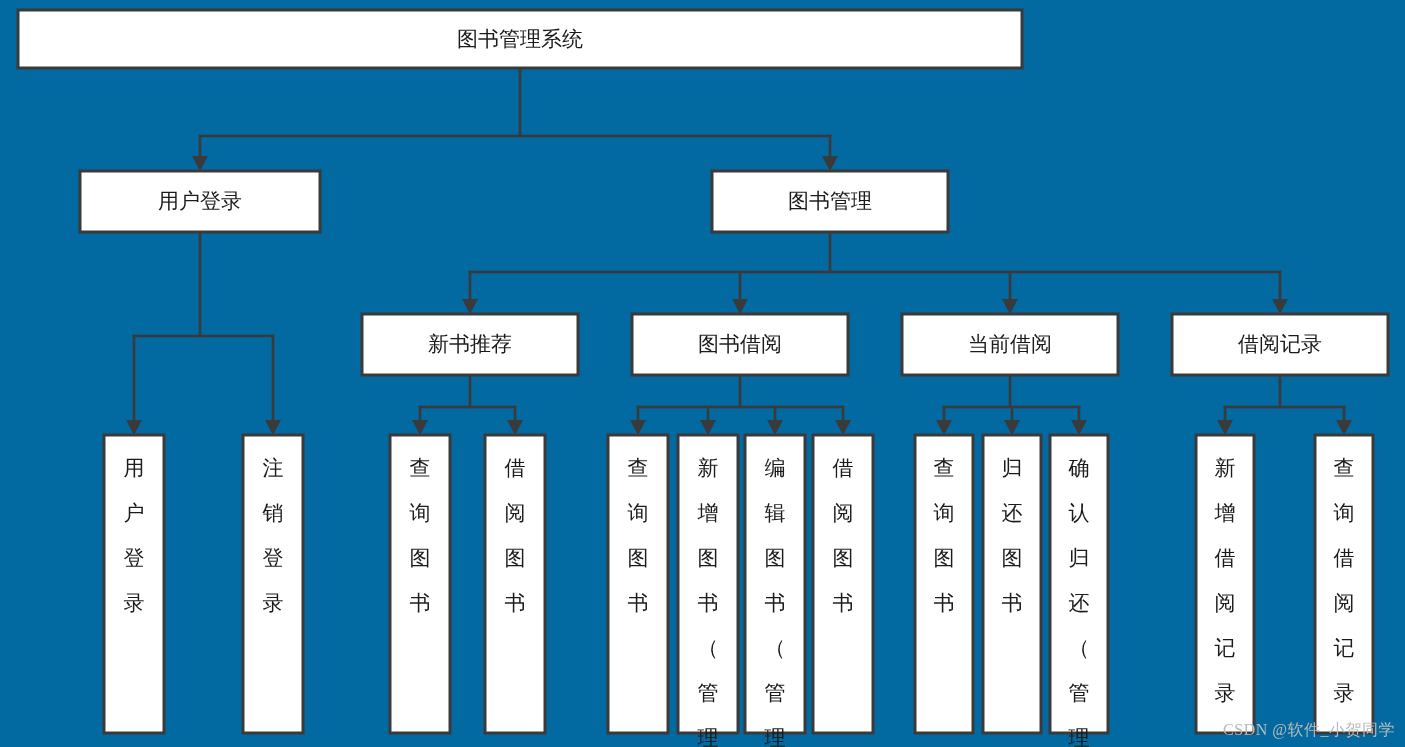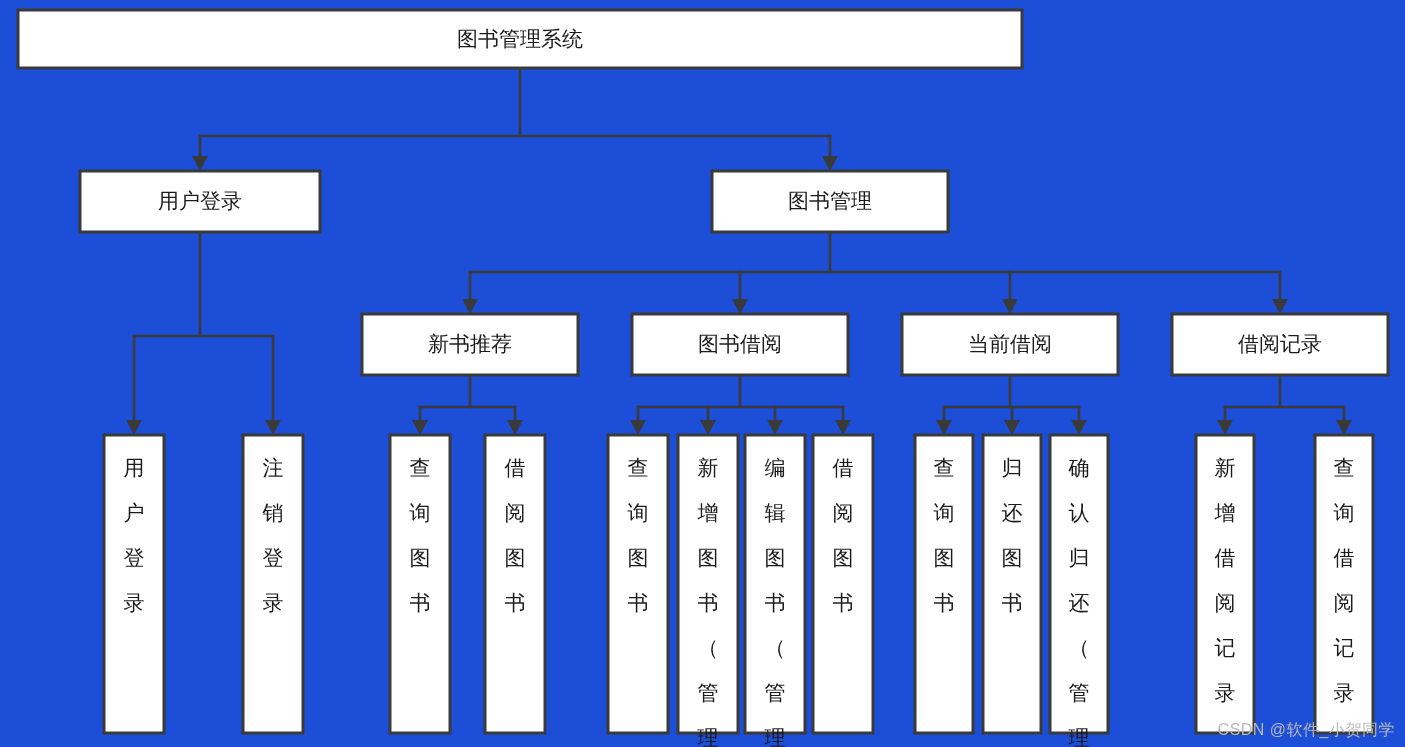--- a/index.html
+++ b/index.html
@@ -1,27 +1,27 @@
 <!DOCTYPE html>
 <html><head>
 <meta charset="utf-8">
 <style>
   html,body{margin:0;padding:0;background:#ffffff;}
   body{font-family:"Liberation Sans","DejaVu Sans",sans-serif;}
-  #stage{position:relative;width:1405px;height:747px;background:#1d4ed8;overflow:hidden;}
+  #stage{position:relative;width:1405px;height:747px;background:#0369a1;overflow:hidden;}
   #chart{position:absolute;left:0;top:0;width:1405px;height:747px;}
   .node-rect{fill:#ffffff;stroke:#3a3a3a;stroke-width:3;}
   .node-text{fill:#1b1b1b;font-family:"Liberation Sans","DejaVu Sans",sans-serif;
              font-size:21px;text-anchor:middle;dominant-baseline:middle;}
   .vtext{fill:#1b1b1b;font-family:"Liberation Sans","DejaVu Sans",sans-serif;
          font-size:21px;text-anchor:middle;}
   .edge{stroke:#3a3a3a;stroke-width:2.6;fill:none;stroke-linecap:square;}
   .arrowhead{fill:#3a3a3a;}
   .watermark{position:absolute;right:10px;bottom:6px;color:#b9b9b9;font-size:16px;
-             font-family:Liberation Sans, sans-serif;white-space:nowrap;
+             font-family:Liberation Serif, serif;white-space:nowrap;
              letter-spacing:.5px;}
 </style>
 </head>
 <body>
 
 <div id="stage">
   <svg id="chart" viewBox="0 0 1405 747" xmlns="http://www.w3.org/2000/svg">
     <g id="edges-layer">
         <g>
           <path class="edge" d="M 520 68 L 520 136"></path>

